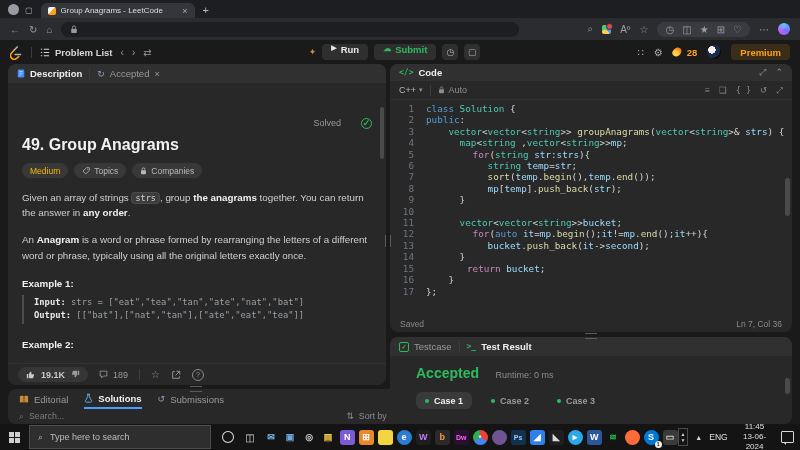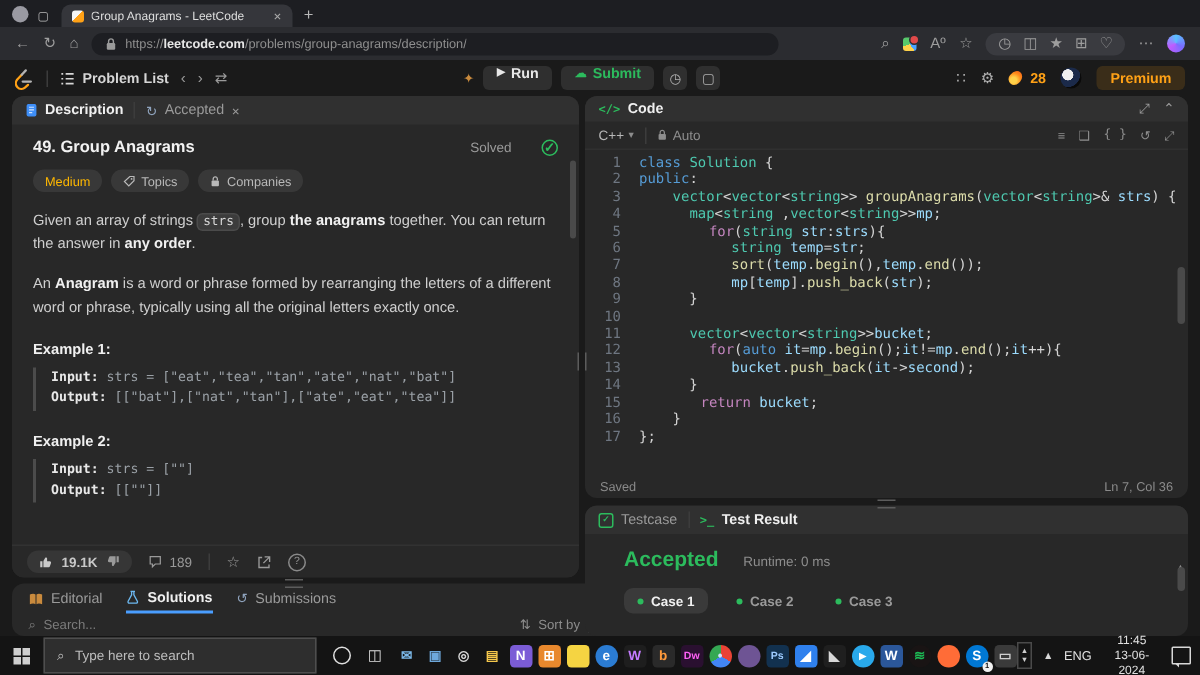--- a/index.html
+++ b/index.html
@@ -43,21 +43,21 @@
   .premium{height:16px;border-radius:4px;background:rgba(255,161,22,.14);color:#ffa116;font-size:9.5px;font-weight:700;display:flex;align-items:center;padding:0 9px;}
   
   .panel{background:#282828;border-radius:8px;overflow:hidden;box-sizing:border-box;}
   .ptabbar{height:19px;background:#303030;display:flex;align-items:center;gap:7px;padding:0 9px;font-size:9.5px;}
   .ptab-active{color:#f0f0f0;font-weight:700;display:flex;gap:5px;align-items:center;}
   .ptab{color:#9a9a9a;display:flex;gap:5px;align-items:center;}
   
   .left-panel{left:8px;top:64px;width:378px;height:321px;}
   .pbody{position:relative;padding:9px 14px 0 14px;height:263px;overflow:hidden;}
   .titlerow{display:flex;justify-content:space-between;align-items:center;}
-  .ptitle{font-size:11px;font-weight:700;color:#f2f2f2;}
+  .ptitle{font-size:16px;font-weight:700;color:#f2f2f2;margin-top:44px;}
   .solved{font-size:9px;color:#9a9a9a;display:flex;align-items:center;gap:20px;}
   .solvedchk{color:#2cbb5d;font-size:9px;border:1px solid #2cbb5d;border-radius:50%;width:9px;height:9px;line-height:9px;text-align:center;font-weight:700;}
   .badges{display:flex;gap:6px;margin-top:9px;}
   .pill{height:15px;border-radius:9px;background:rgba(255,255,255,.08);display:flex;align-items:center;gap:4px;padding:0 8px;font-size:8.5px;color:#b9b9b9;}
   .pill.diff{color:#ffb800;}
   .para{font-size:9.8px;line-height:1.55;color:#cfcfcf;margin-top:12px;}
   .para b{color:#f0f0f0;}
   .ic{font-family:"DejaVu Sans Mono",monospace;font-size:8.5px;background:#3c3c3c;border:1px solid rgba(255,255,255,.08);border-radius:4px;padding:0 3px;color:#d6d6d6;}
   .exlabel{font-size:9.8px;font-weight:700;color:#f0f0f0;margin-top:15px;}
   .exblock{margin-top:6px;border-left:2px solid #4c4c4c;padding:1px 0 1px 10px;font-family:"DejaVu Sans Mono",monospace;font-size:8.8px;line-height:1.55;color:#9aa0a6;}
@@ -140,21 +140,20 @@
 
   <div class="abs toolbar">
     <span class="navic">←</span>
     <span class="navic">↻</span>
     <span class="navic">⌂</span>
     <div class="urlbar">
       <svg width="8" height="9" viewBox="0 0 10 11">
           <rect x="1.5" y="4.5" width="7" height="5.5" rx="1" fill="#9a9a9a"></rect>
           <path d="M3 4.5V3a2 2 0 0 1 4 0v1.5" fill="none" stroke="#9a9a9a" stroke-width="1.2"></path>
         </svg>
-      <span class="url"><span>https://</span><b>leetcode.com</b><span>/problems/group-anagrams/description/</span></span>
     </div>
     <div class="tbright">
       <span class="navic">⌕</span>
       <span class="extic"></span>
       <span class="navic">Aº</span>
       <span class="navic">☆</span>
       <div class="tgroup">
         <span class="navic">◷</span>
         <span class="navic">◫</span>
         <span class="navic">★</span>

